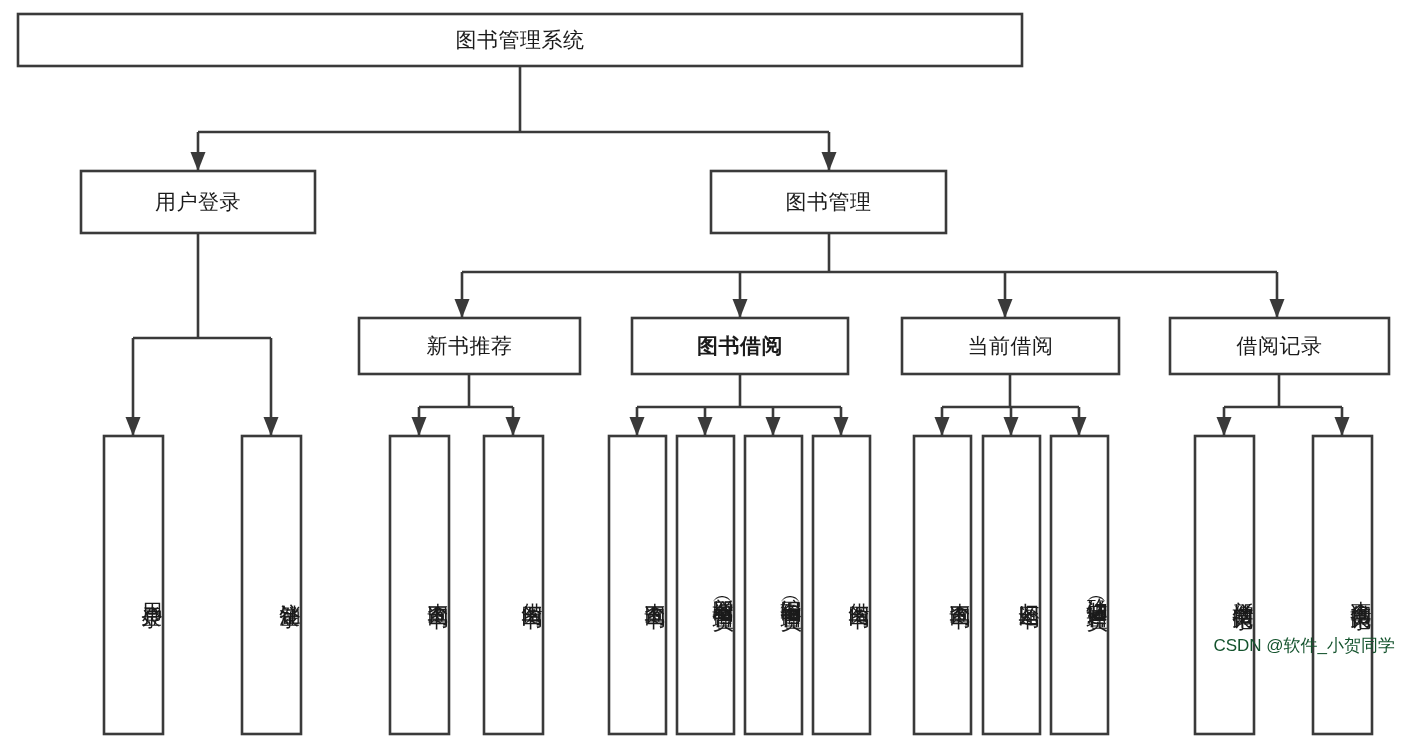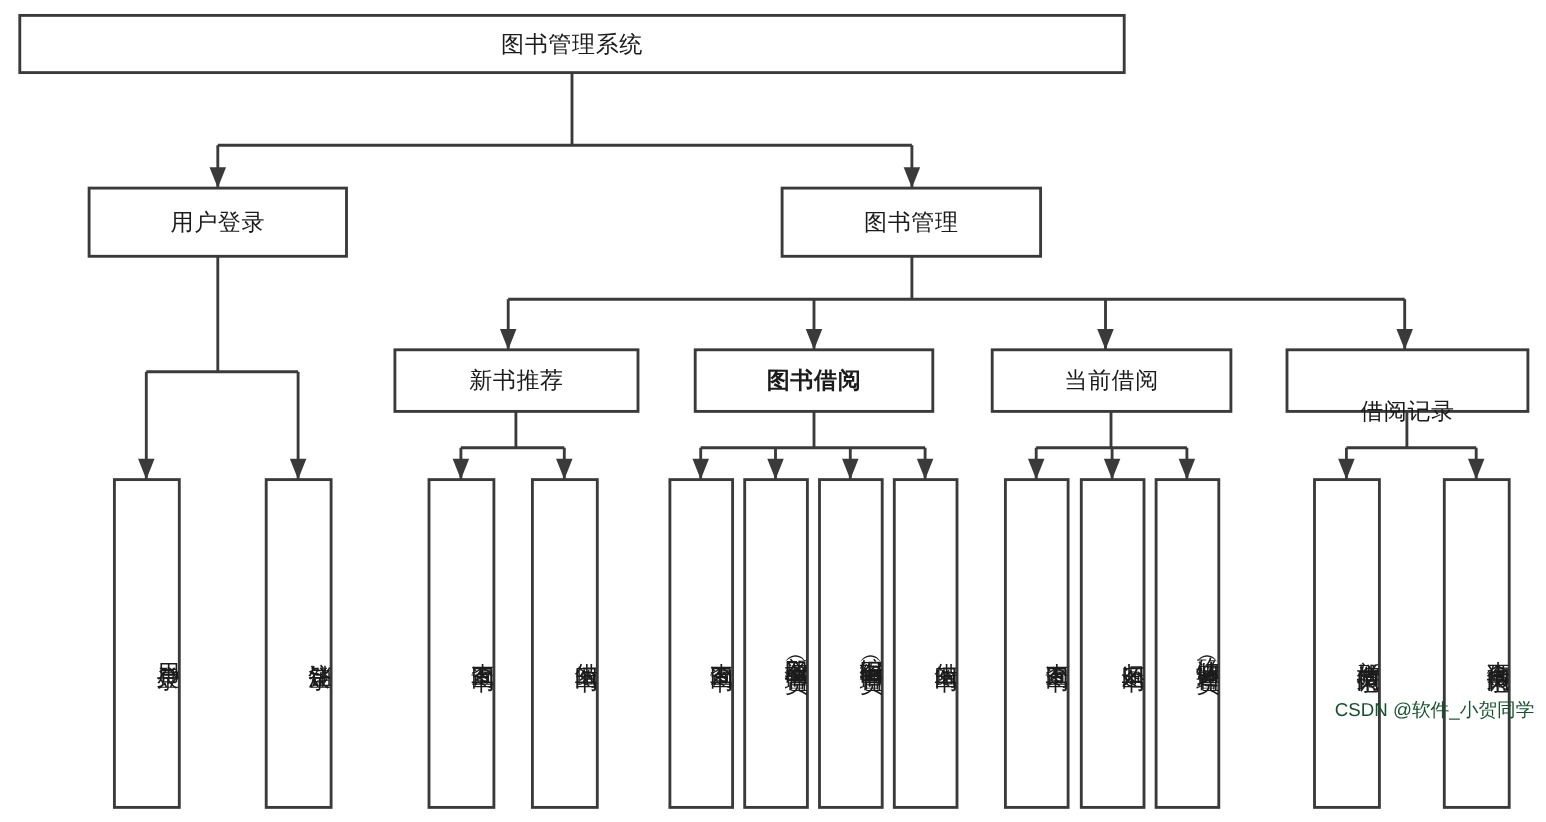--- a/index.html
+++ b/index.html
@@ -160,21 +160,21 @@
       </g>
   </svg>
 
   <div id="labels-layer">
       <div class="node-label horizontal" style="left: 18px; top: 14px; width: 1004px; height: 52px;">图书管理系统</div>
       <div class="node-label horizontal" style="left: 81px; top: 171px; width: 234px; height: 62px;">用户登录</div>
       <div class="node-label horizontal" style="left: 711px; top: 171px; width: 235px; height: 62px;">图书管理</div>
       <div class="node-label horizontal" style="left: 359px; top: 318px; width: 221px; height: 56px;">新书推荐</div>
       <div class="node-label horizontal" style="left: 632px; top: 318px; width: 216px; height: 56px; font-weight: bold;">图书借阅</div>
       <div class="node-label horizontal" style="left: 902px; top: 318px; width: 217px; height: 56px; text-align: right;">当前借阅</div>
-      <div class="node-label horizontal" style="left: 1170px; top: 318px; width: 219px; height: 56px; margin-top: 28px;">借阅记录</div>
+      <div class="node-label horizontal" style="left: 1170px; top: 318px; width: 219px; height: 56px;">借阅记录</div>
       <div class="node-label vertical" style="left: 104px; top: 436px; width: 59px; height: 298px; padding-top: 10px;">用户登录</div>
       <div class="node-label vertical" style="left: 242px; top: 436px; width: 59px; height: 298px; padding-top: 10px;">注销登录</div>
       <div class="node-label vertical" style="left: 390px; top: 436px; width: 59px; height: 298px; padding-top: 10px;">查询图书</div>
       <div class="node-label vertical" style="left: 484px; top: 436px; width: 59px; height: 298px; padding-top: 10px;">借阅图书</div>
       <div class="node-label vertical" style="left: 609px; top: 436px; width: 57px; height: 298px; padding-top: 10px;">查询图书</div>
       <div class="node-label vertical" style="left: 677px; top: 436px; width: 57px; height: 298px; padding-top: 10px;">新增图书（管理员）</div>
       <div class="node-label vertical" style="left: 745px; top: 436px; width: 57px; height: 298px; padding-top: 10px;">编辑图书（管理员）</div>
       <div class="node-label vertical" style="left: 813px; top: 436px; width: 57px; height: 298px; padding-top: 10px;">借阅图书</div>
       <div class="node-label vertical" style="left: 914px; top: 436px; width: 57px; height: 298px; padding-top: 10px;">查询图书</div>
       <div class="node-label vertical" style="left: 983px; top: 436px; width: 57px; height: 298px; padding-top: 10px;">归还图书</div>

